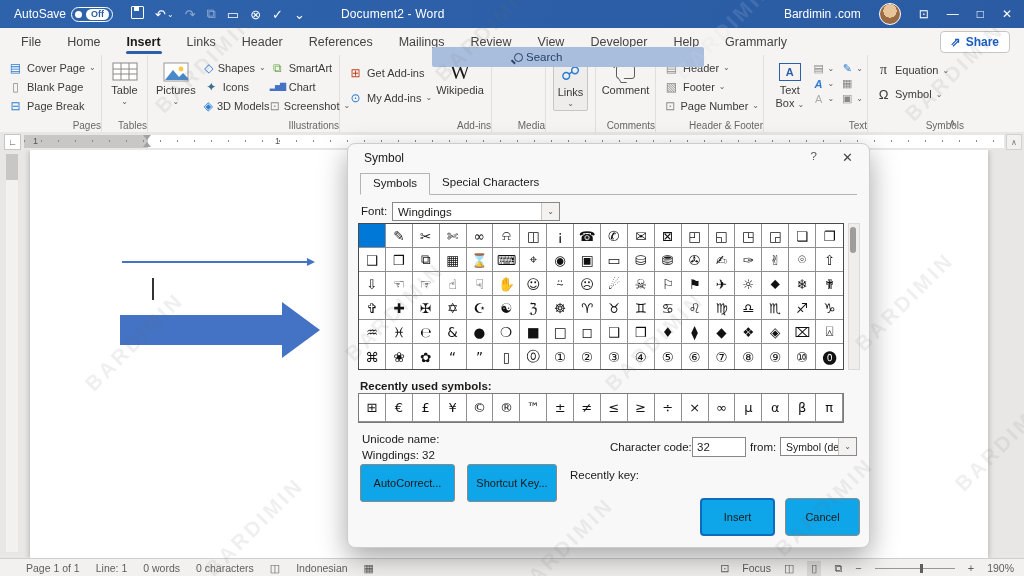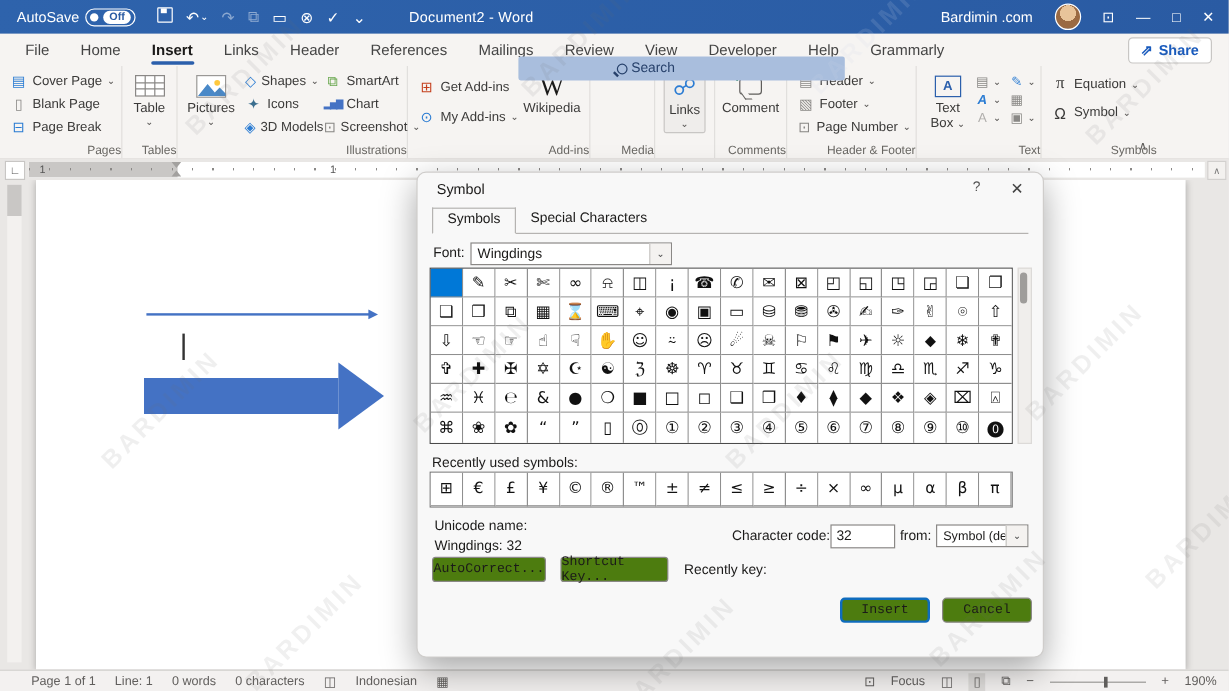--- a/index.html
+++ b/index.html
@@ -105,33 +105,33 @@
   .font-combo{left:44px;top:58px;width:168px;}
   .symgrid{position:absolute;left:10px;top:79px;width:486px;display:grid;grid-template-columns:repeat(18,1fr);
      border:1px solid #4a4a4a;background:#fff;box-sizing:border-box;}
   .cell{height:24.1px;border-right:1px solid #8f8f8f;border-bottom:1px solid #8f8f8f;display:flex;align-items:center;
      justify-content:center;font-family:"DejaVu Sans",sans-serif;font-size:13.5px;color:#111;cursor:pointer;background:#fff;box-sizing:border-box;}
   .symgrid .cell:nth-child(18n){border-right:none;}
   .symgrid .cell:nth-last-child(-n+18){border-bottom:none;}
   .cell.sel{background:#0078d7;}
   .gsb{position:absolute;left:500px;top:79px;width:10px;height:145px;background:#f0eeec;border:1px solid #dcdad8;}
   .gsb .thumb{position:absolute;left:1px;top:3px;width:6px;height:26px;background:#9f9d9b;border-radius:3px;}
-  .recent-label{position:absolute;left:12px;top:236px;}
+  .recent-label{position:absolute;left:12px;top:236px;font-weight:bold;}
   .recentgrid{position:absolute;left:10px;top:249px;width:486px;display:grid;grid-template-columns:repeat(18,1fr);
      border:1px solid #7a7a7a;background:#fff;box-sizing:border-box;}
   .recentgrid .cell{height:28px;font-size:13px;}
   .uni-label{position:absolute;left:14px;top:289px;}
   .uni-value{position:absolute;left:14px;top:305px;}
   .cc-label{position:absolute;left:262px;top:297px;}
   .cc-input{position:absolute;left:344px;top:293px;width:48px;height:18px;border:1px solid #8a8886;background:#fff;
      font-size:11.5px;padding-left:4px;display:flex;align-items:center;}
   .from-label{position:absolute;left:402px;top:297px;}
   .from-combo{left:432px;top:293px;width:77px;font-size:10.5px;}
-  .dbtn{position:absolute;height:21px;border:1px solid #8a8886;background:#4d7c0f;border-radius:3px;
-     display:flex;align-items:center;justify-content:center;font-size:11px;cursor:pointer;box-sizing:border-box;font-family:Liberation Mono, monospace;}
+  .dbtn{position:absolute;height:38px;border:1px solid #8a8886;background:#0ea5e9;border-radius:3px;
+     display:flex;align-items:center;justify-content:center;font-size:11px;cursor:pointer;box-sizing:border-box;}
   .btn-ac{left:12px;top:320px;width:95px;}
   .btn-sk{left:119px;top:320px;width:90px;}
   .sk-label{position:absolute;left:222px;top:325px;}
   .btn-insert{left:352px;top:354px;width:75px;border:2px solid #0f6cbd;border-radius:4px;font-weight:normal;}
   .btn-cancel{left:437px;top:354px;width:75px;border-radius:4px;}
   
   .statusbar{position:absolute;left:0;top:558px;width:1024px;height:18px;background:#f3f1f0;border-top:1px solid #d2d0ce;
      display:flex;align-items:center;font-size:10.5px;color:#605e5c;z-index:10;}
   .sb-left{display:flex;align-items:center;gap:16px;padding-left:26px;}
   .sb-right{position:absolute;right:10px;display:flex;align-items:center;gap:13px;}

